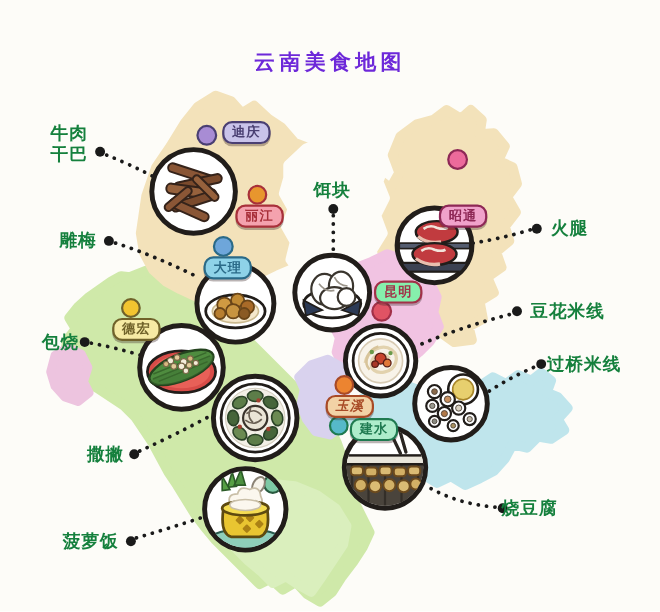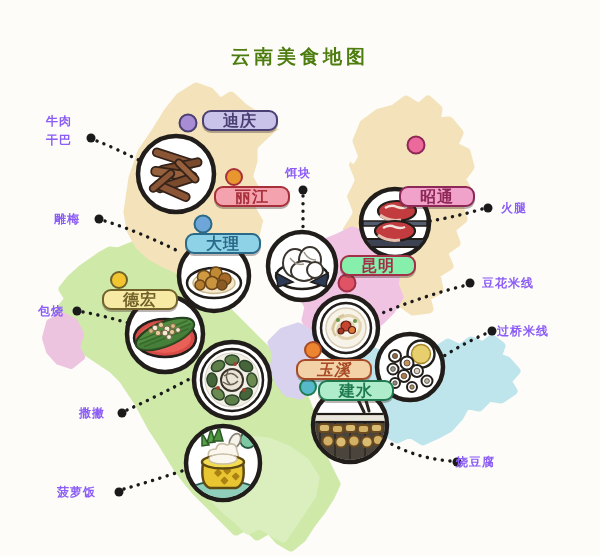--- a/index.html
+++ b/index.html
@@ -7,26 +7,26 @@
     position:relative;width:600px;height:556px;overflow:hidden;
     background:#fdfcf8;
     font-family:"Liberation Sans","DejaVu Sans",sans-serif;
   }
   .map-layer{position:absolute;left:0;top:0;width:600px;height:556px;}
   .page-title{
     position:absolute;left:0;top:44px;width:600px;text-align:center;
     font-size:19px;font-weight:bold;letter-spacing:4px;
   }
   .dish-label{
-    position:absolute;font-size:12px;font-weight:bold;color:#8b5cf6;
+    position:absolute;font-size:16px;font-weight:bold;color:#15803d;
     letter-spacing:1px;white-space:nowrap;line-height:19px;
   }
   .badge{
-    position:absolute;font-size:16px;font-weight:bold;letter-spacing:1px;
-    padding:2px 19px;border:2px solid #333;border-radius:9px;
+    position:absolute;font-size:12px;font-weight:bold;letter-spacing:1px;
+    padding:2px 7px;border:2px solid #333;border-radius:9px;
     box-shadow:0 2px 0 rgba(60,40,40,.35);white-space:nowrap;line-height:13px;
   }
 </style>
 </head>
 <body>
 
 <div class="stage">
 
 <svg class="map-layer" viewBox="0 0 600 556">
 
@@ -298,21 +298,21 @@
     <circle cx="234" cy="177" r="8" fill="#e8962e" stroke="#a8303a"></circle>
     <circle cx="203" cy="224" r="8.5" fill="#6ea6da" stroke="#2a6a88"></circle>
     <circle cx="119" cy="280" r="8" fill="#f2c430" stroke="#70622a"></circle>
     <circle cx="416" cy="145" r="8.5" fill="#ec6a9b" stroke="#8e2856"></circle>
     <circle cx="347" cy="283" r="8.5" fill="#e05364" stroke="#a23048"></circle>
     <circle cx="313" cy="350" r="8" fill="#ec8430" stroke="#a84a26"></circle>
     <circle cx="308" cy="387" r="8" fill="#56b9c9" stroke="#1f7a50"></circle>
   </g>
 </svg>
 
-<div class="page-title" style="color: #4d7c0f;">云南美食地图</div>
+<div class="page-title" style="color: #6d28d9;">云南美食地图</div>
 
 <div class="dish-label" style="left:46px;top:112px">
   <div>牛肉</div>
   <div>干巴</div>
 </div>
 <div class="dish-label" style="left:54px;top:210px">雕梅</div>
 <div class="dish-label" style="left:38px;top:302px">包烧</div>
 <div class="dish-label" style="left:79px;top:404px">撒撇</div>
 <div class="dish-label" style="left:57px;top:483px">菠萝饭</div>
 <div class="dish-label" style="left:285px;top:164px">饵块</div>

